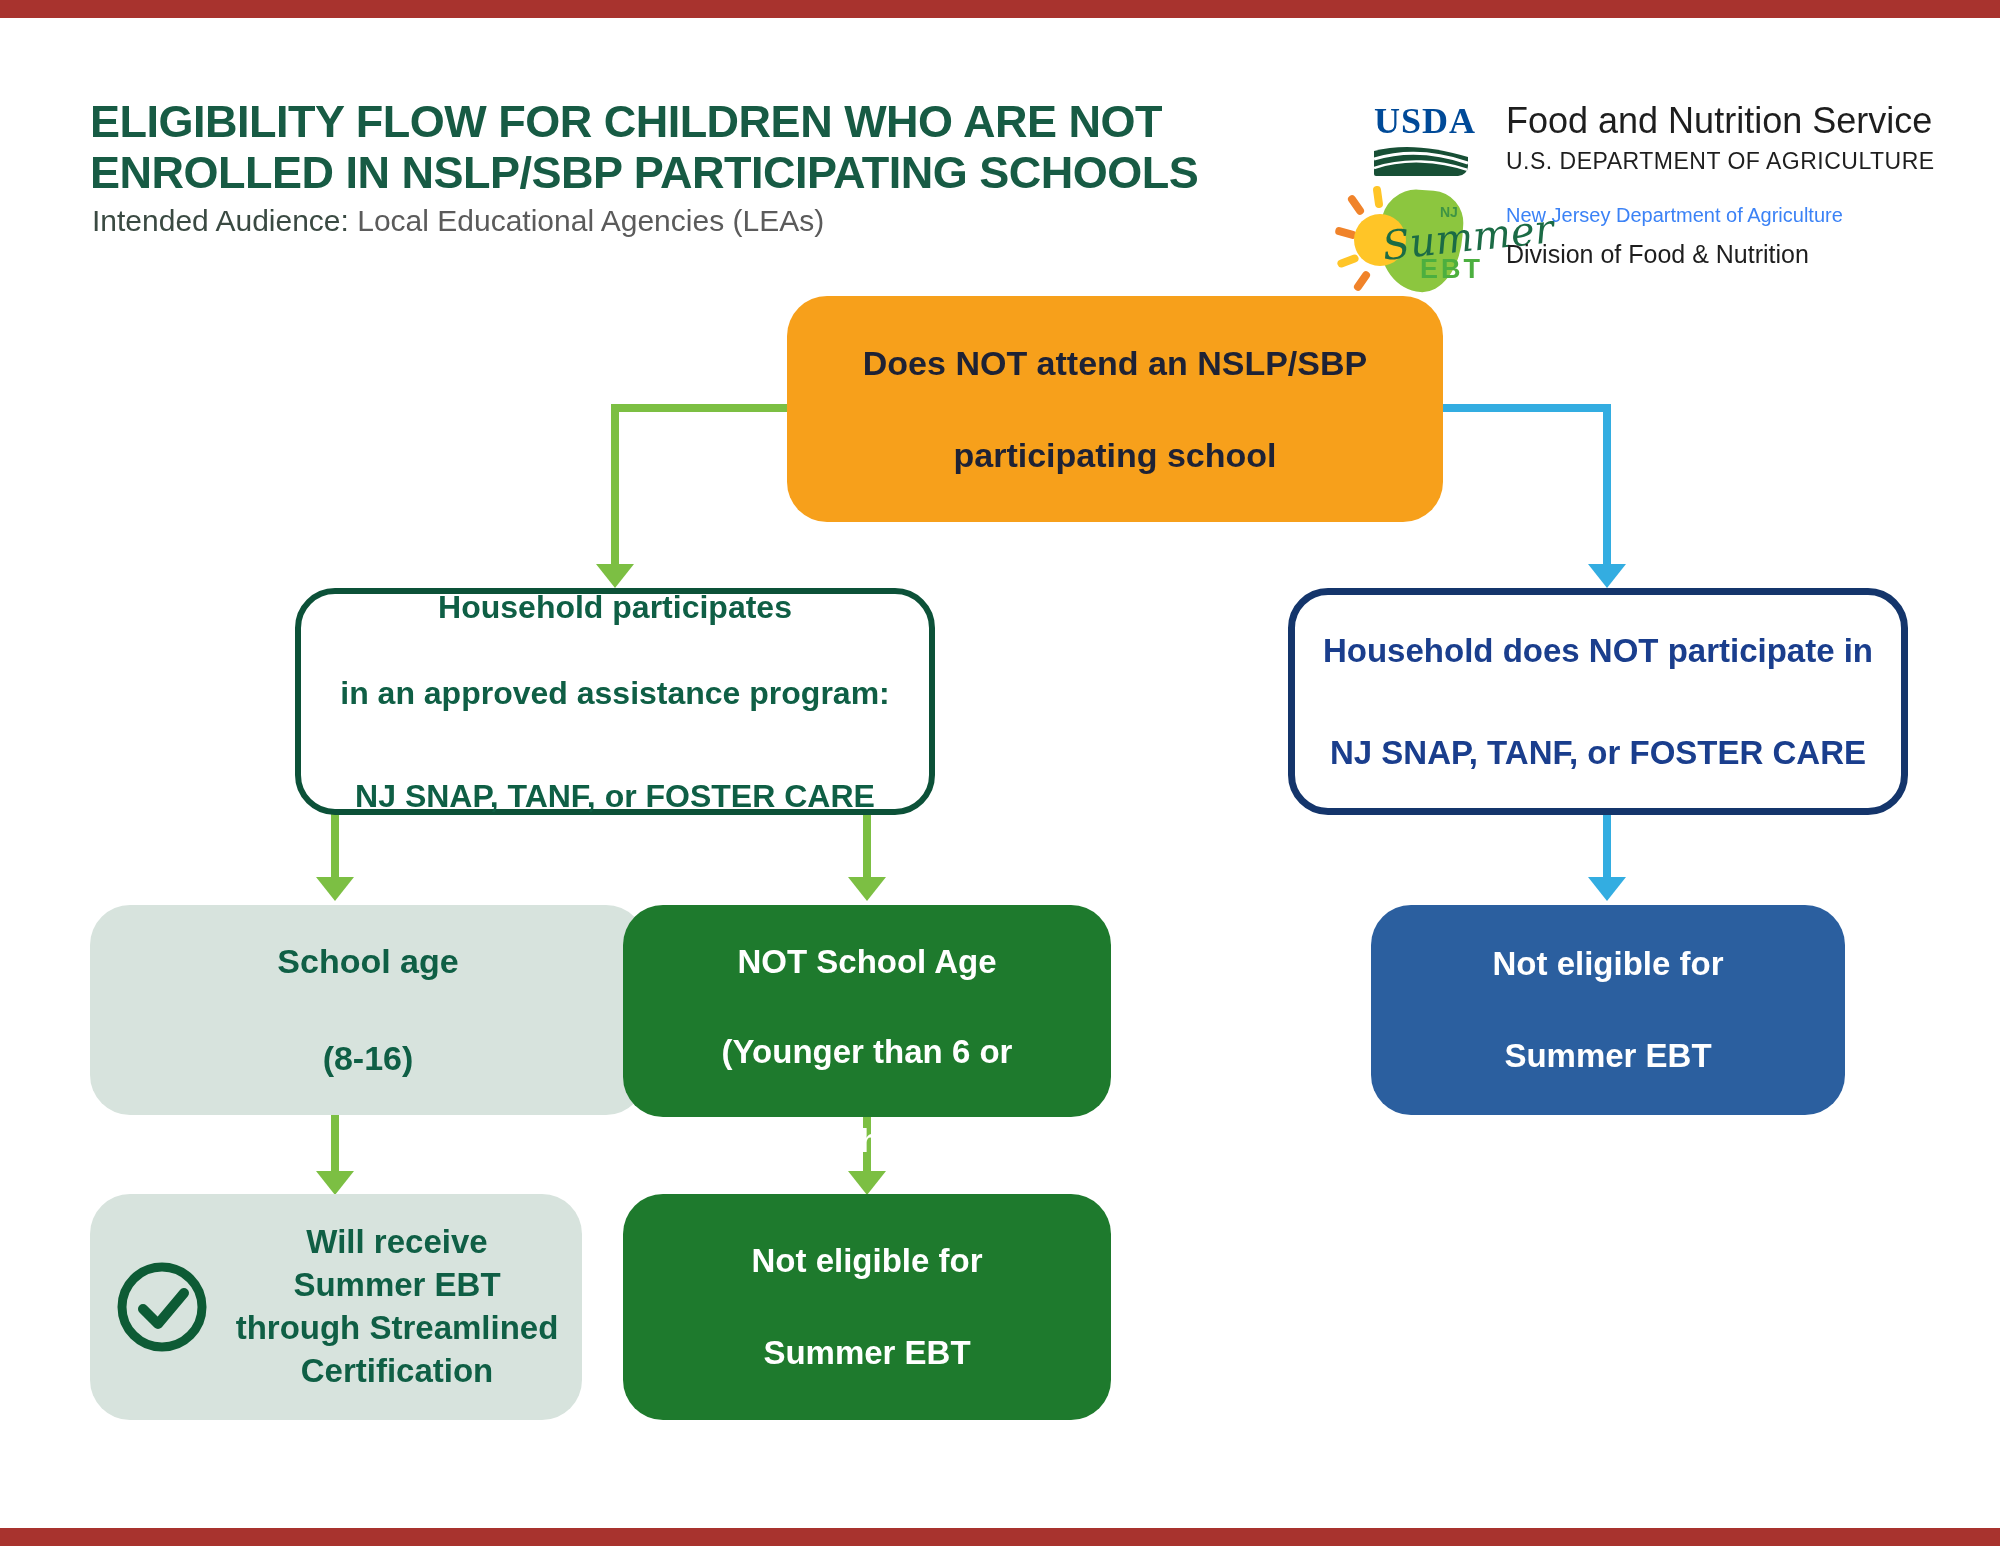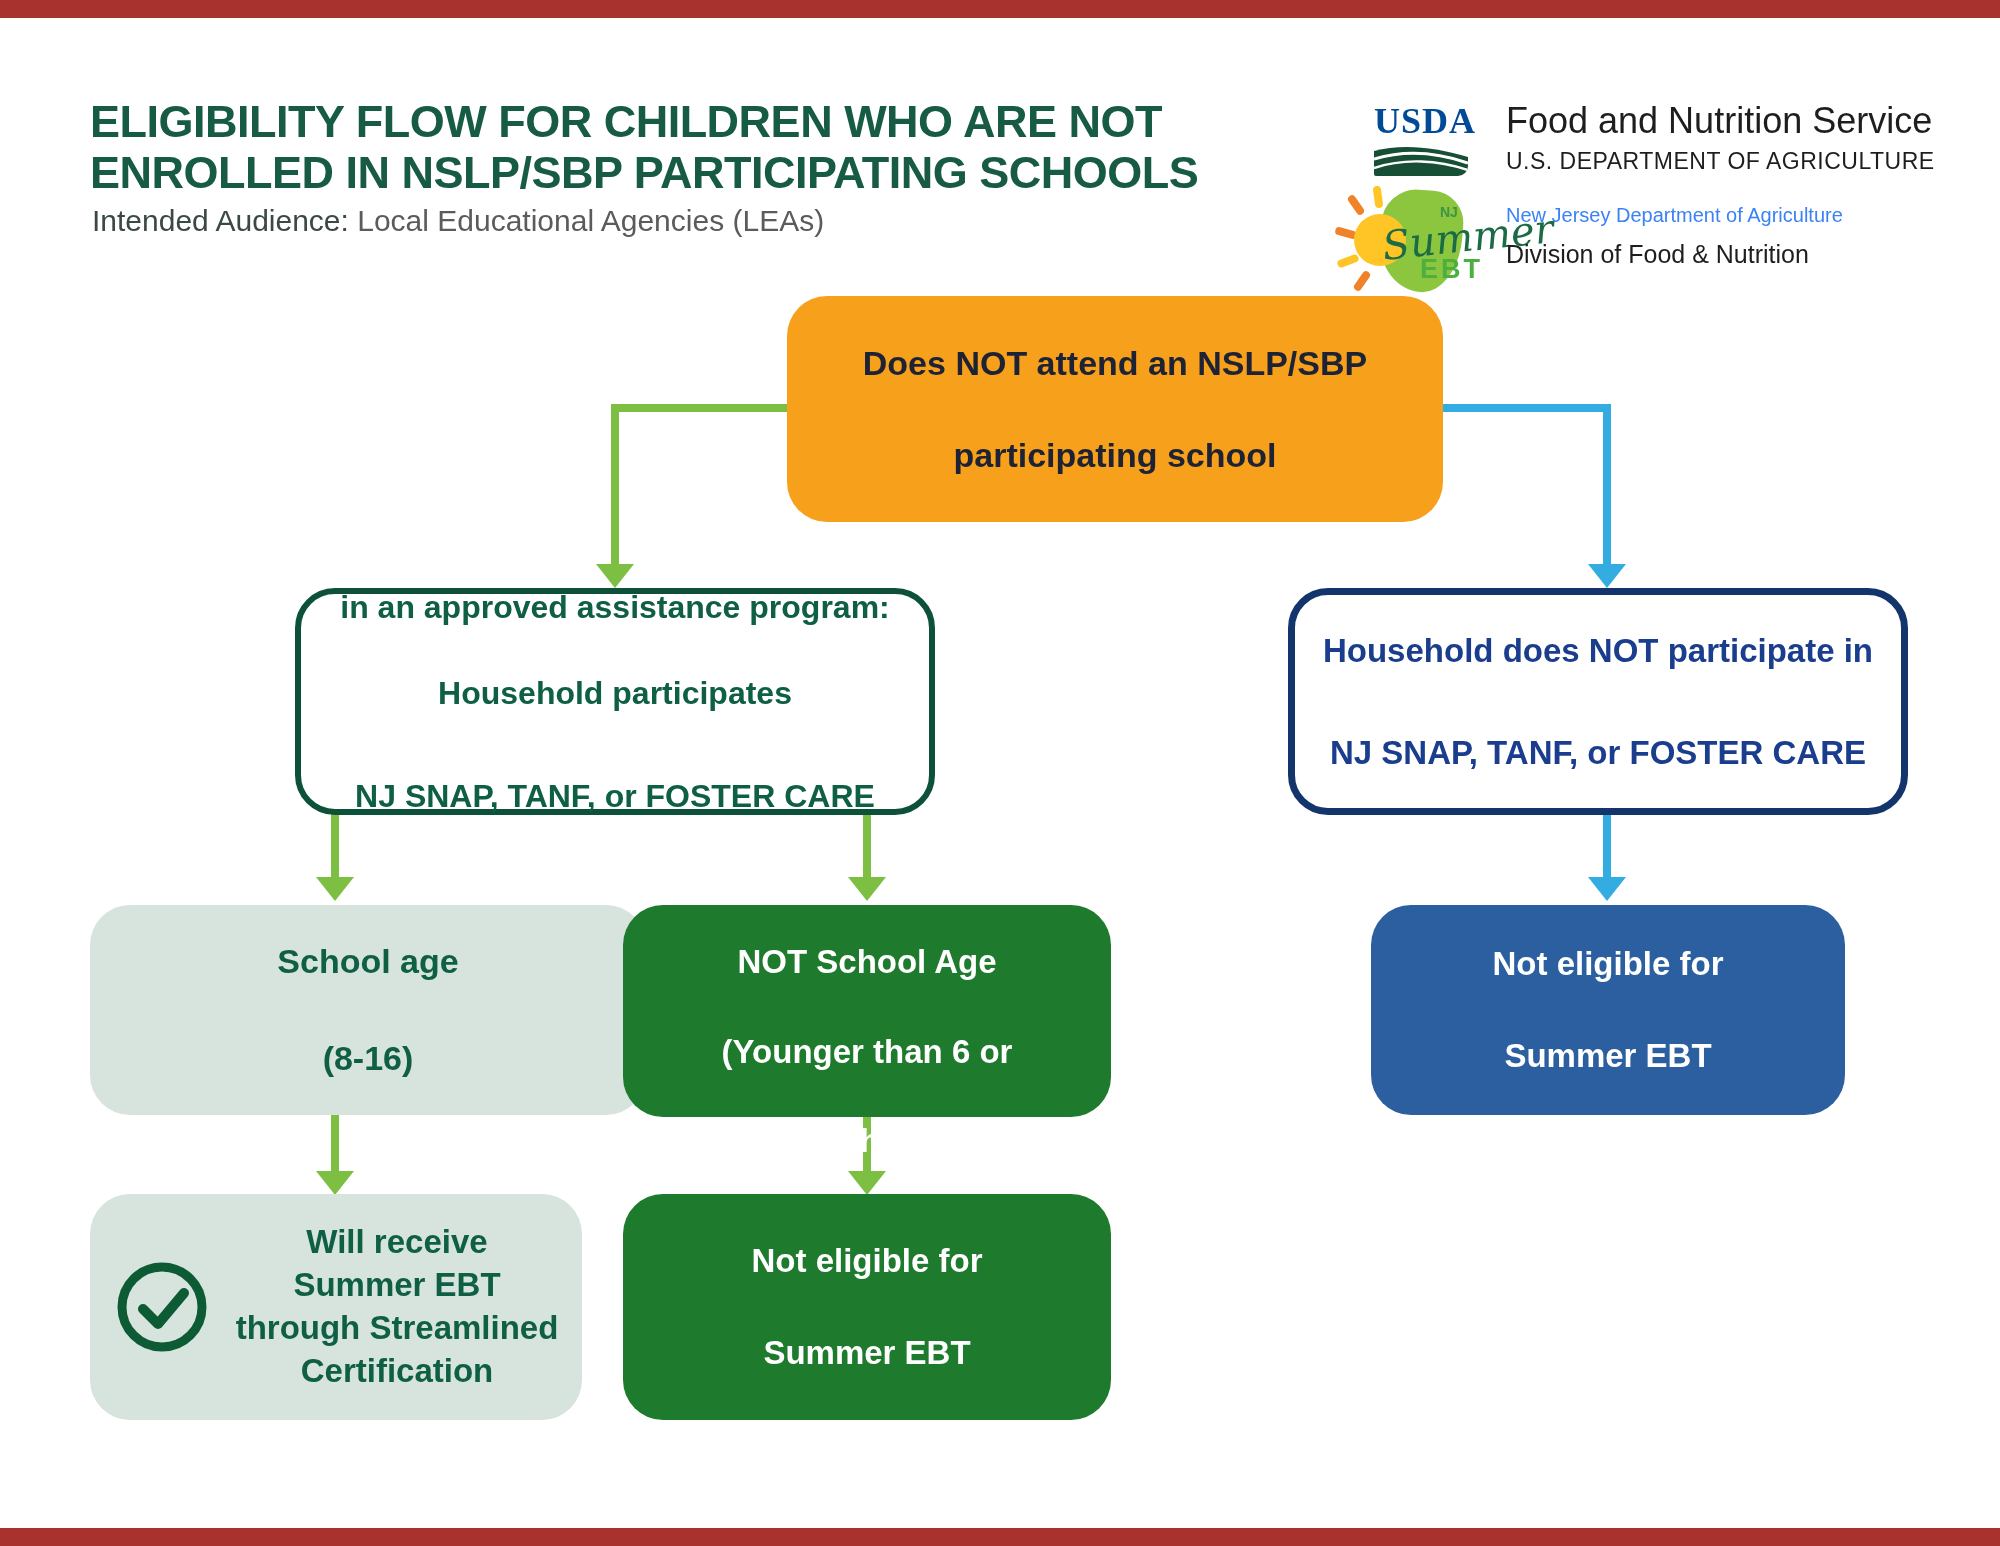--- a/index.html
+++ b/index.html
@@ -136,22 +136,22 @@
   <div class="arrowhead green" style="left:316px;top:1171px;"></div>
   <div class="seg green" style="left:863px;top:1115px;width:8px;height:58px;"></div>
   <div class="arrowhead green" style="left:848px;top:1171px;"></div>
 
   <div class="node node-root">
     <div>Does NOT attend an NSLP/SBP</div>
     <div>participating school</div>
   </div>
 
   <div class="node node-assist-yes">
+    <div>Household participates</div>
     <div>in an approved assistance program:</div>
-    <div>Household participates</div>
     <div class="gap">NJ SNAP, TANF, or FOSTER CARE</div>
   </div>
 
   <div class="node node-assist-no">
     <div>Household does NOT participate in</div>
     <div>NJ SNAP, TANF, or FOSTER CARE</div>
   </div>
 
   <div class="node node-pale node-school-age">
     <div>School age</div>

